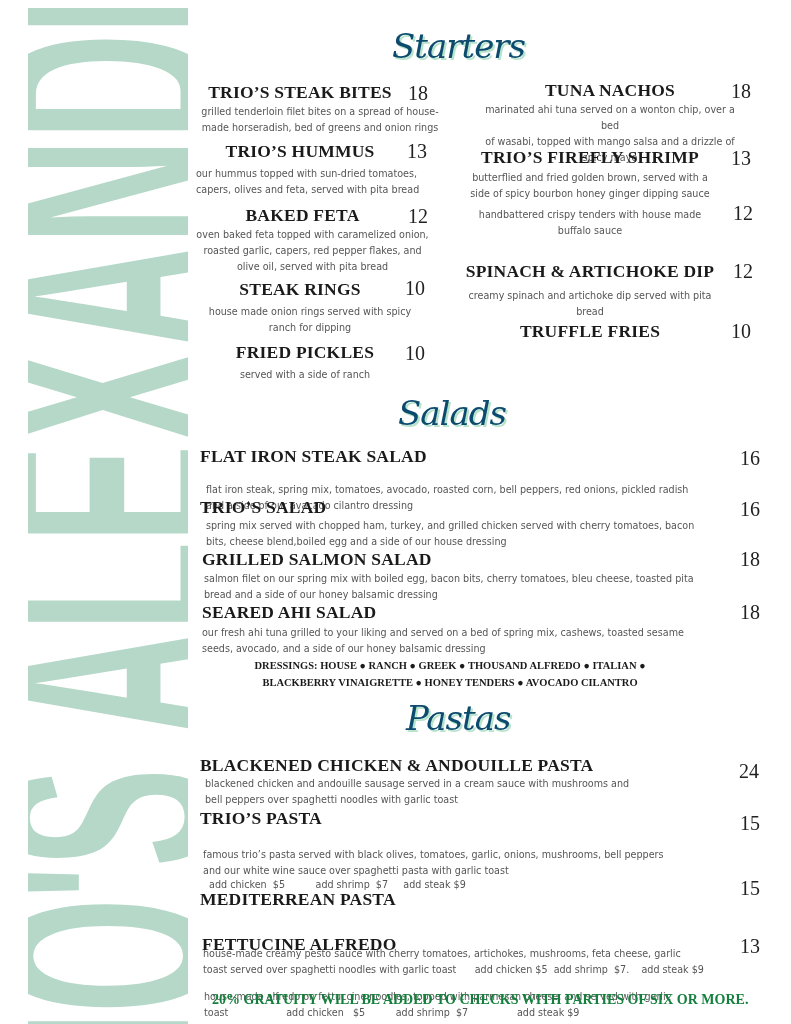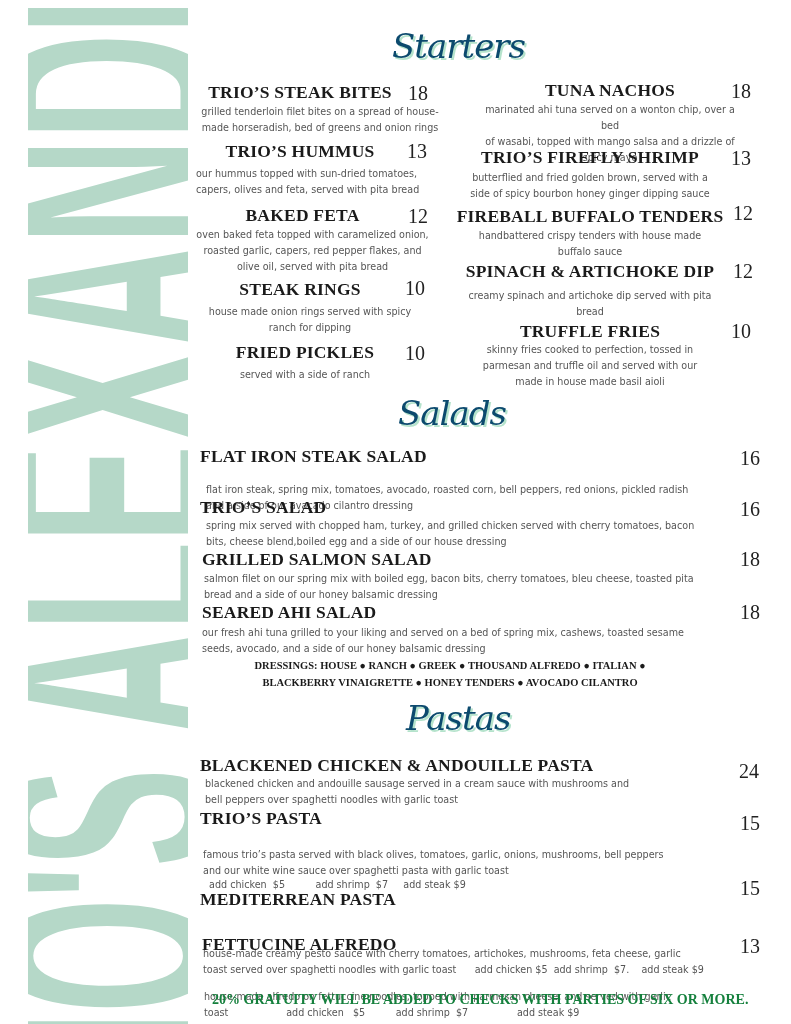--- a/index.html
+++ b/index.html
@@ -83,44 +83,38 @@
 <div class="item" style="left:455px; top:147px; width:270px;">
   <div class="name center">TRIO’S FIREFLY SHRIMP</div>
   <div class="desc center" style="margin-top:2px;">
     <div>butterflied and fried golden brown, served with a</div>
       <div>side of spicy bourbon honey ginger dipping sauce</div>
   </div>
 </div>
 <div class="price" style="left:731px; top:147px;">13</div>
 
 <div class="item" style="left:455px; top:206px; width:270px;">
-  <div class="name center">FIREBALL BUFFALO TENDERS</div>
   <div class="desc center" style="margin-top:1px;">
     <div>handbattered crispy tenders with house made</div>
       <div>buffalo sauce</div>
   </div>
 </div>
 <div class="price" style="left:733px; top:202px;">12</div>
 
 <div class="item" style="left:455px; top:261px; width:270px;">
   <div class="name center">SPINACH &amp; ARTICHOKE DIP</div>
   <div class="desc center" style="margin-top:6px;">
     <div>creamy spinach and artichoke dip served with pita</div>
       <div>bread</div>
   </div>
 </div>
 <div class="price" style="left:733px; top:260px;">12</div>
 
 <div class="item" style="left:455px; top:321px; width:270px;">
   <div class="name center">TRUFFLE FRIES</div>
-  <div class="desc center" style="margin-top:0px;">
-    <div>skinny fries cooked to perfection, tossed in</div>
-      <div>parmesan and truffle oil and served with our</div>
-      <div>made in house made basil aioli</div>
-  </div>
 </div>
 <div class="price" style="left:731px; top:320px;">10</div>
 
 <div class="script" style="left:398px; top:393px;">Salads</div>
 
 <div class="item" style="left:200px; top:446px; width:520px;">
   <div class="name">FLAT IRON STEAK SALAD</div>
   <div class="desc" style="padding-left:6px; margin-top:15px;">
     <div>flat iron steak, spring mix, tomatoes, avocado, roasted corn, bell peppers, red onions, pickled radish</div>
       <div>and a side of our avacado cilantro dressing</div>

